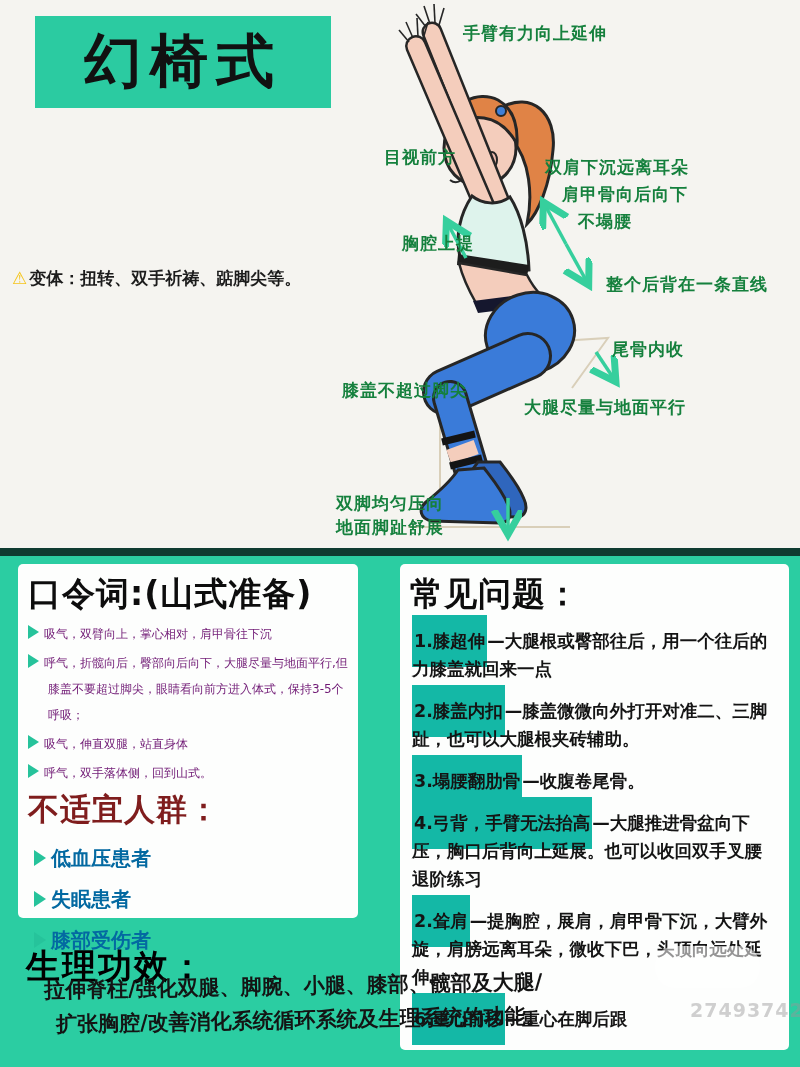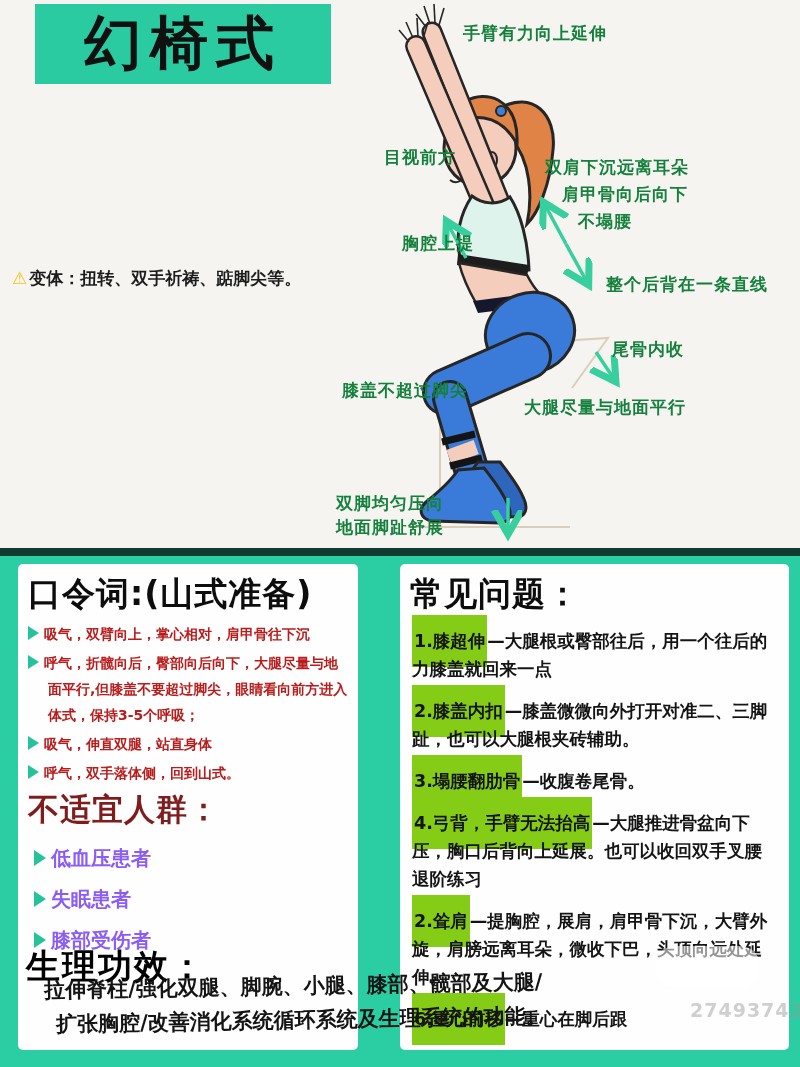--- a/index.html
+++ b/index.html
@@ -1,41 +1,41 @@
 <!DOCTYPE html>
 <html><head>
 <meta charset="utf-8">
 <style>
   html,body{margin:0;padding:0;}
   body{width:800px;height:1067px;position:relative;overflow:hidden;
        font-family:"DejaVu Sans","Liberation Sans",sans-serif;background:#f5f4f0;}
   .top-section{position:absolute;left:0;top:0;width:800px;height:548px;background:#f5f4f0;}
-  .title-block{position:absolute;left:35px;top:4px;width:296px;height:80px;background:#2bcba1;
+  .title-block{position:absolute;left:35px;top:16px;width:296px;height:92px;background:#2bcba1;
        display:flex;align-items:center;justify-content:center;}
   .title-block span{font-size:58px;font-weight:800;color:#111;letter-spacing:8px;}
   .annot{position:absolute;font-size:17px;font-weight:700;color:#15803d;letter-spacing:1px;white-space:nowrap;}
   .variant{position:absolute;left:12px;top:267px;font-size:17px;font-weight:700;color:#1c1c1c;white-space:nowrap;}
   .warn-ico{color:#f5c51d;font-size:17px;margin-right:2px;}
   .divider{position:absolute;left:0;top:548px;width:800px;height:8px;background:#0f3b31;}
   .bottom-section{position:absolute;left:0;top:556px;width:800px;height:511px;background:#2bcda2;}
   .panel{position:absolute;background:#fdfefd;border-radius:5px;}
-  .panel-left{left:18px;top:8px;width:340px;height:486px;}
+  .panel-left{left:18px;top:8px;width:340px;height:354px;}
   .panel-right{left:400px;top:8px;width:389px;height:486px;}
   .panel-title{font-size:33px;font-weight:800;color:#0d0d0d;margin:8px 0 4px 10px;letter-spacing:1px;}
-  .step{font-size:14px;font-weight:700;color:#b91c1c;line-height:26px;margin:3px 8px 3px 10px;
+  .step{font-size:12px;font-weight:400;color:#701a75;line-height:26px;margin:3px 8px 3px 10px;
         padding-left:20px;text-indent:-20px;}
   .tri{display:inline-block;width:0;height:0;border-left:11px solid #26c39b;
        border-top:7px solid transparent;border-bottom:7px solid transparent;margin-right:5px;vertical-align:-1px;}
   .sub-title{font-size:31px;font-weight:800;color:#7f1d1d;margin:0 0 4px 10px;letter-spacing:1px;}
-  .unsuit{font-size:20px;font-weight:700;color:#8b5cf6;margin:14px 16px 14px 16px;}
+  .unsuit{font-size:20px;font-weight:700;color:#0369a1;margin:14px 16px 14px 16px;}
   .unsuit .tri{border-left-width:12px;border-top-width:8px;border-bottom-width:8px;}
   .effects-title{position:absolute;left:26px;top:368px;font-size:34px;font-weight:800;color:#000000;letter-spacing:2px;margin-top:20px;}
   .effects-line{position:absolute;font-size:21px;font-weight:800;color:#141414;white-space:nowrap;z-index:5;transform:rotate(-1deg);}
   .problem{font-size:17.5px;font-weight:700;color:#141414;line-height:28px;margin:10px 10px 14px 12px;}
-  .hl{background:#84cc16;padding:16px 2px;}
+  .hl{background:#14b8a6;padding:16px 2px;}
   .wm-blob{position:absolute;left:655px;top:390px;width:105px;height:42px;background:rgba(255,255,255,0.55);
        border-radius:20px;z-index:6;}
   .watermark{position:absolute;left:690px;top:443px;font-size:19px;font-weight:700;
        color:rgba(150,150,150,0.45);z-index:6;letter-spacing:1px;}
 </style>
 </head>
 <body>
 
 <div class="top-section">
 

